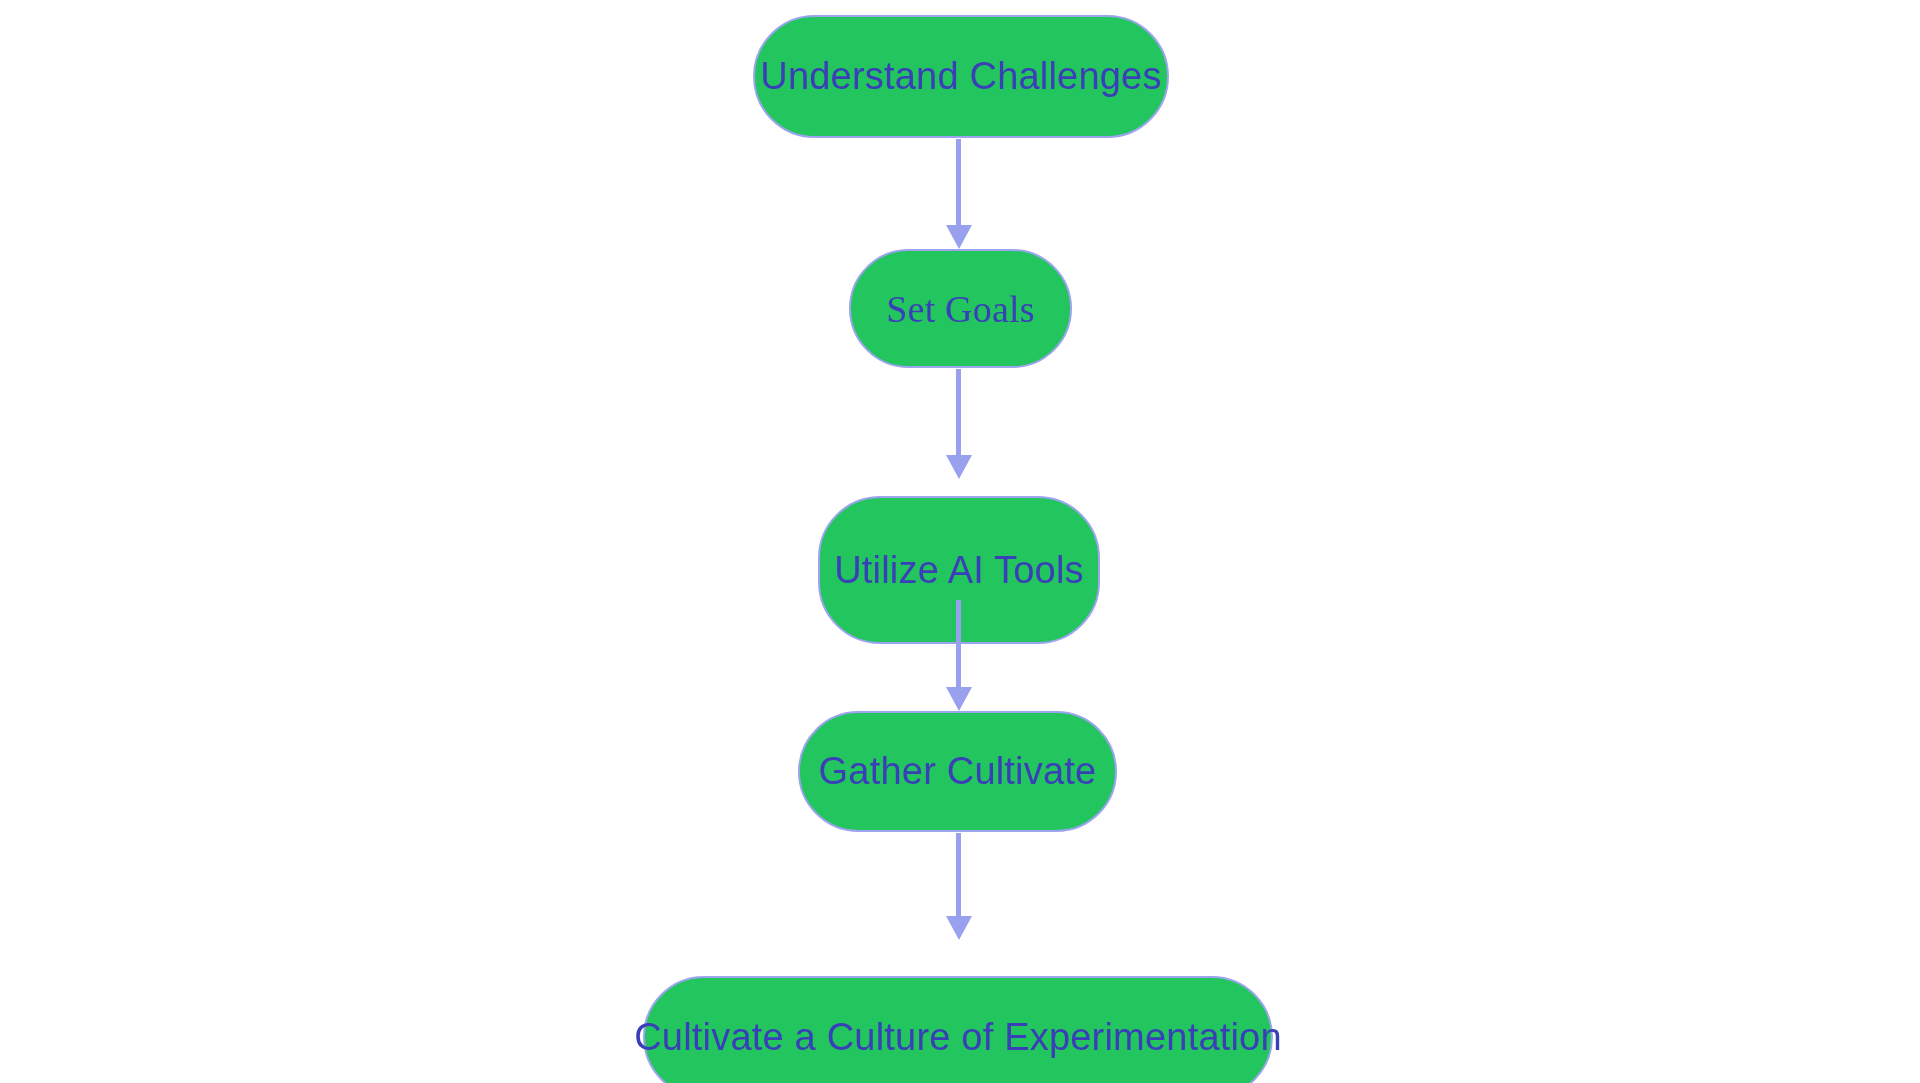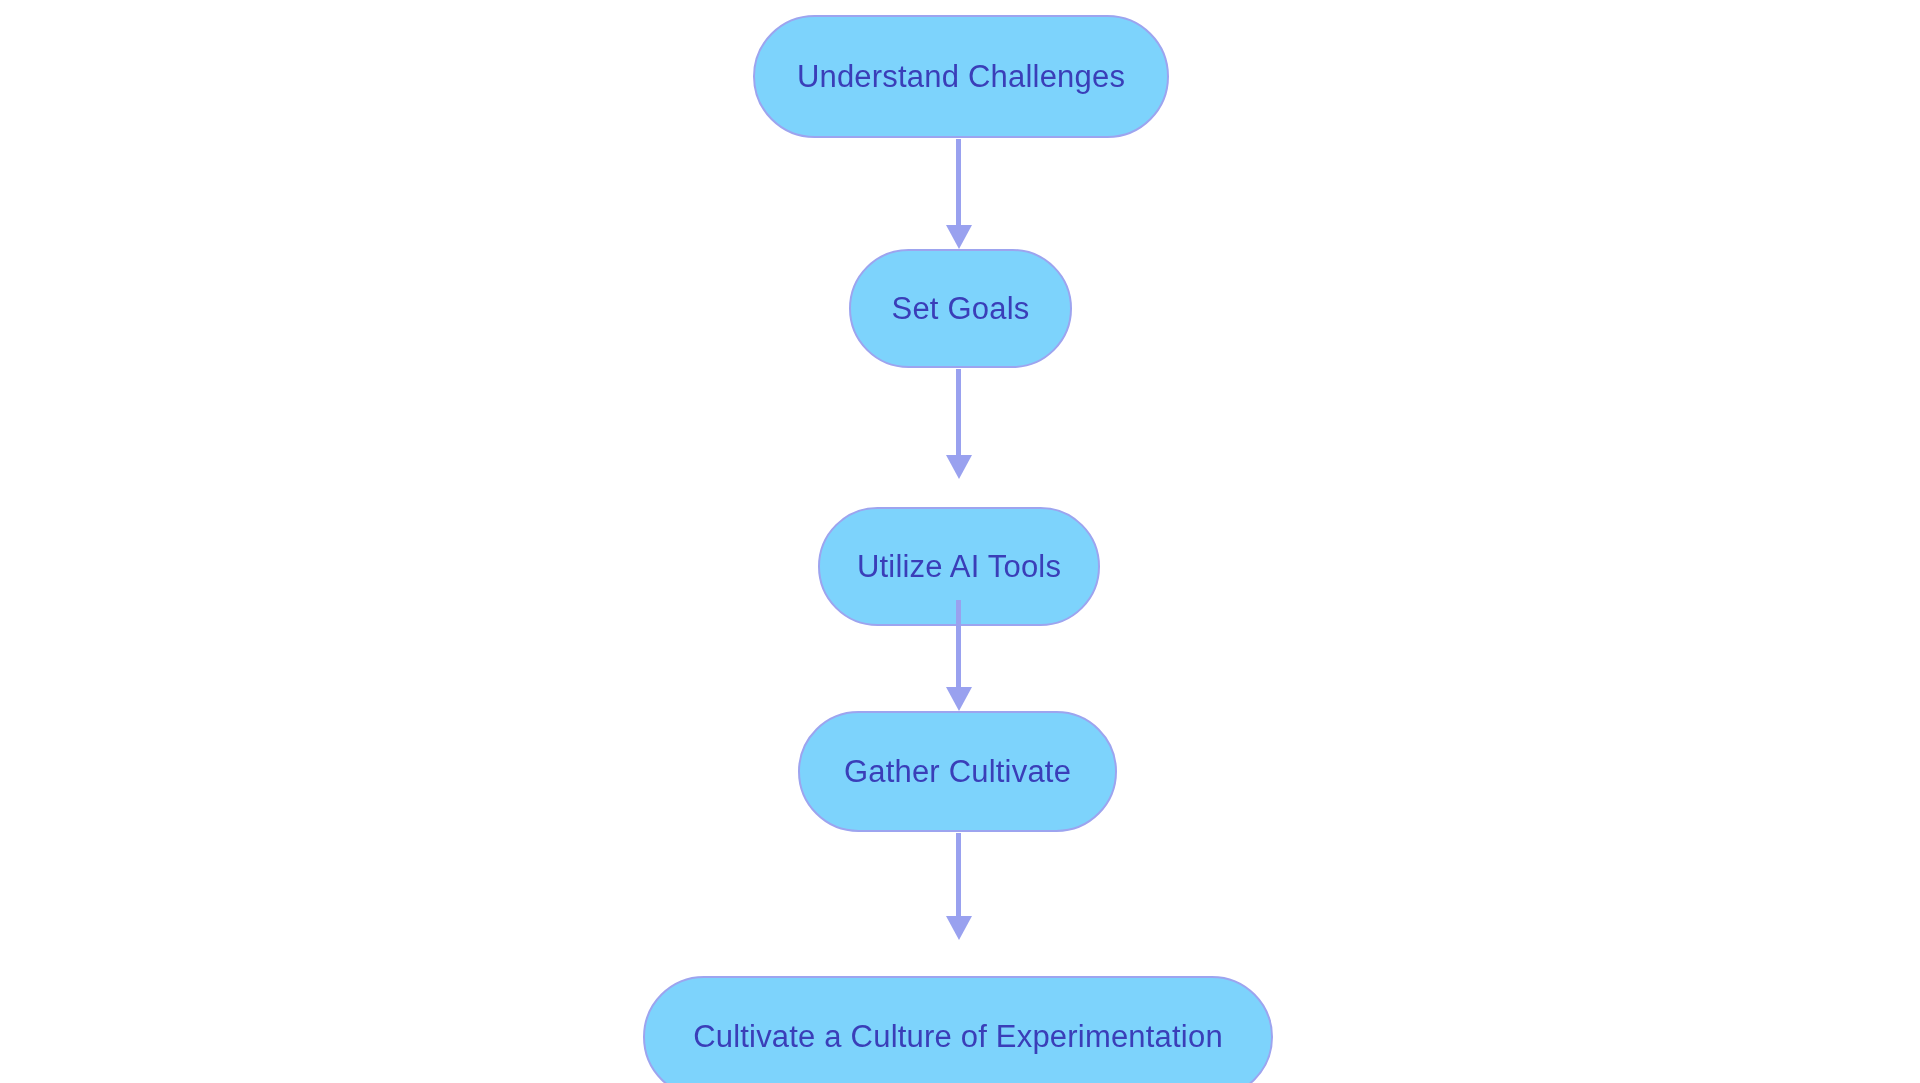--- a/index.html
+++ b/index.html
@@ -14,33 +14,33 @@
     height: 1083px;
     background: #ffffff;
     overflow: hidden;
   }
   .node {
     position: absolute;
     display: flex;
     align-items: center;
     justify-content: center;
     box-sizing: border-box;
-    background: #7dd3fc;
+    background: #22c55e;
     border: 2px solid #9da4ef;
     border-radius: 62px;
     color: #3a3eb8;
-    font-size: 31px;
+    font-size: 38px;
     font-weight: 400;
     letter-spacing: 0.2px;
     text-align: center;
     white-space: nowrap;
   }
   .node-1 { left: 753px; top: 15px;  width: 416px; height: 123px; }
-  .node-2 { left: 849px; top: 249px; width: 223px; height: 119px; }
-  .node-3 { left: 818px; top: 507px; width: 282px; height: 119px; }
+  .node-2 { left: 849px; top: 249px; width: 223px; height: 119px; font-family: Liberation Serif, serif; }
+  .node-3 { left: 818px; top: 496px; width: 282px; height: 148px; }
   .node-4 { left: 798px; top: 711px; width: 319px; height: 121px; }
   .node-5 { left: 643px; top: 940px; width: 630px; height: 122px; margin-top: 36px; }
 
   .arrow { position: absolute; }
   .arrow-stem {
     position: absolute;
     width: 5px;
     background: #99a1ef;
     left: 956px;
   }

